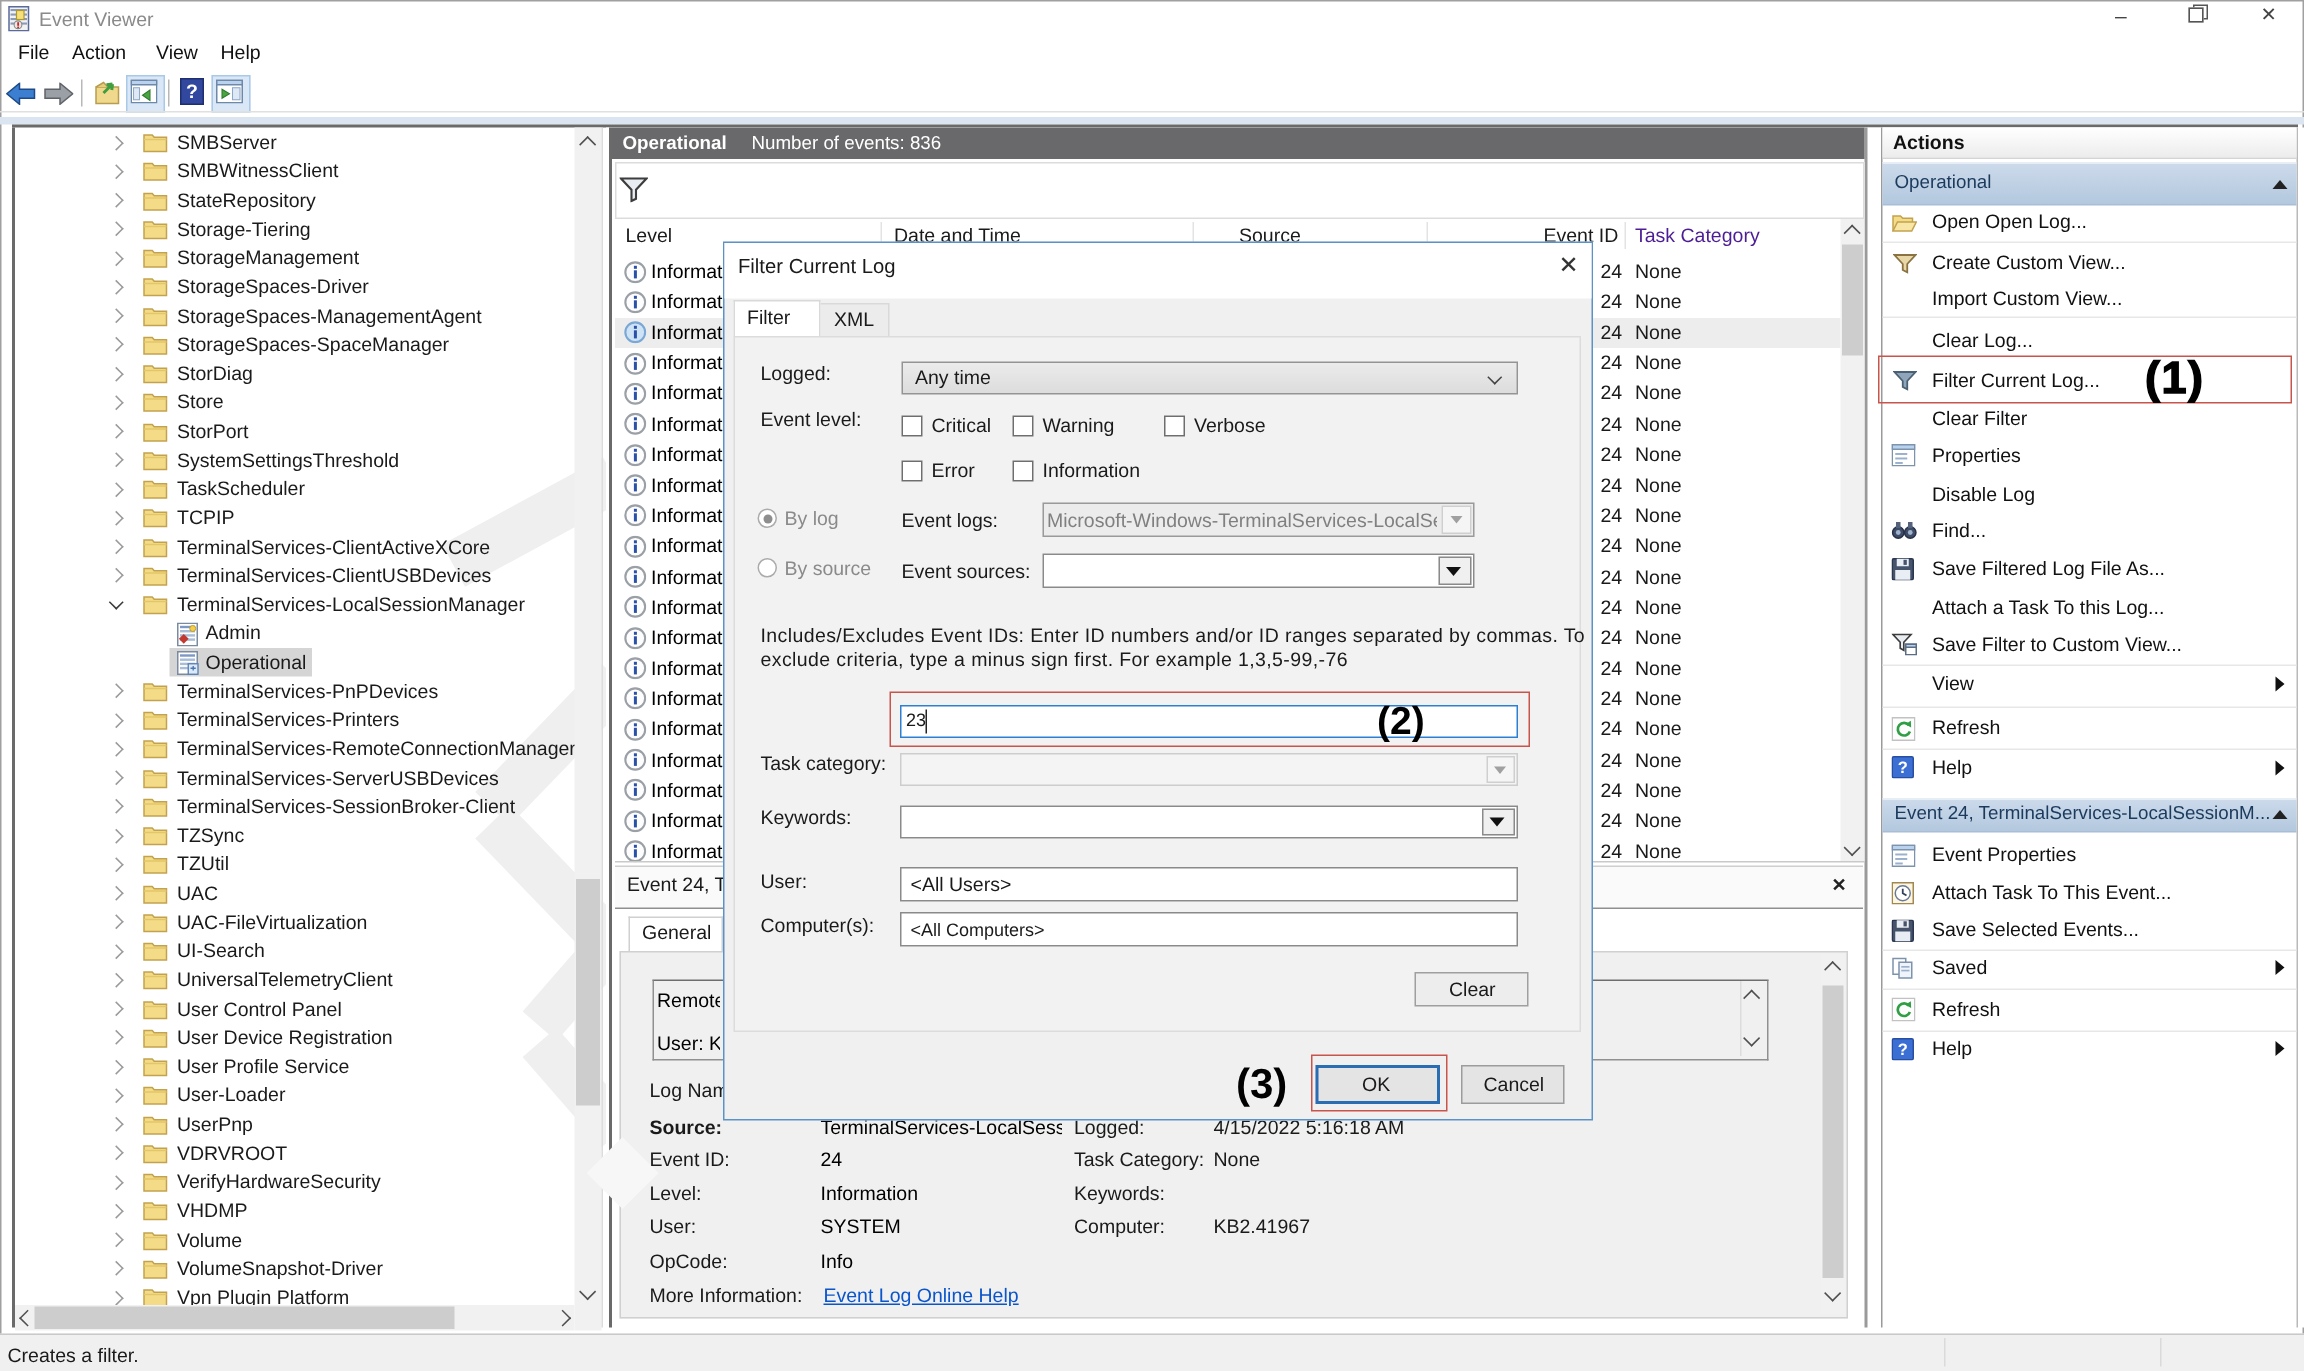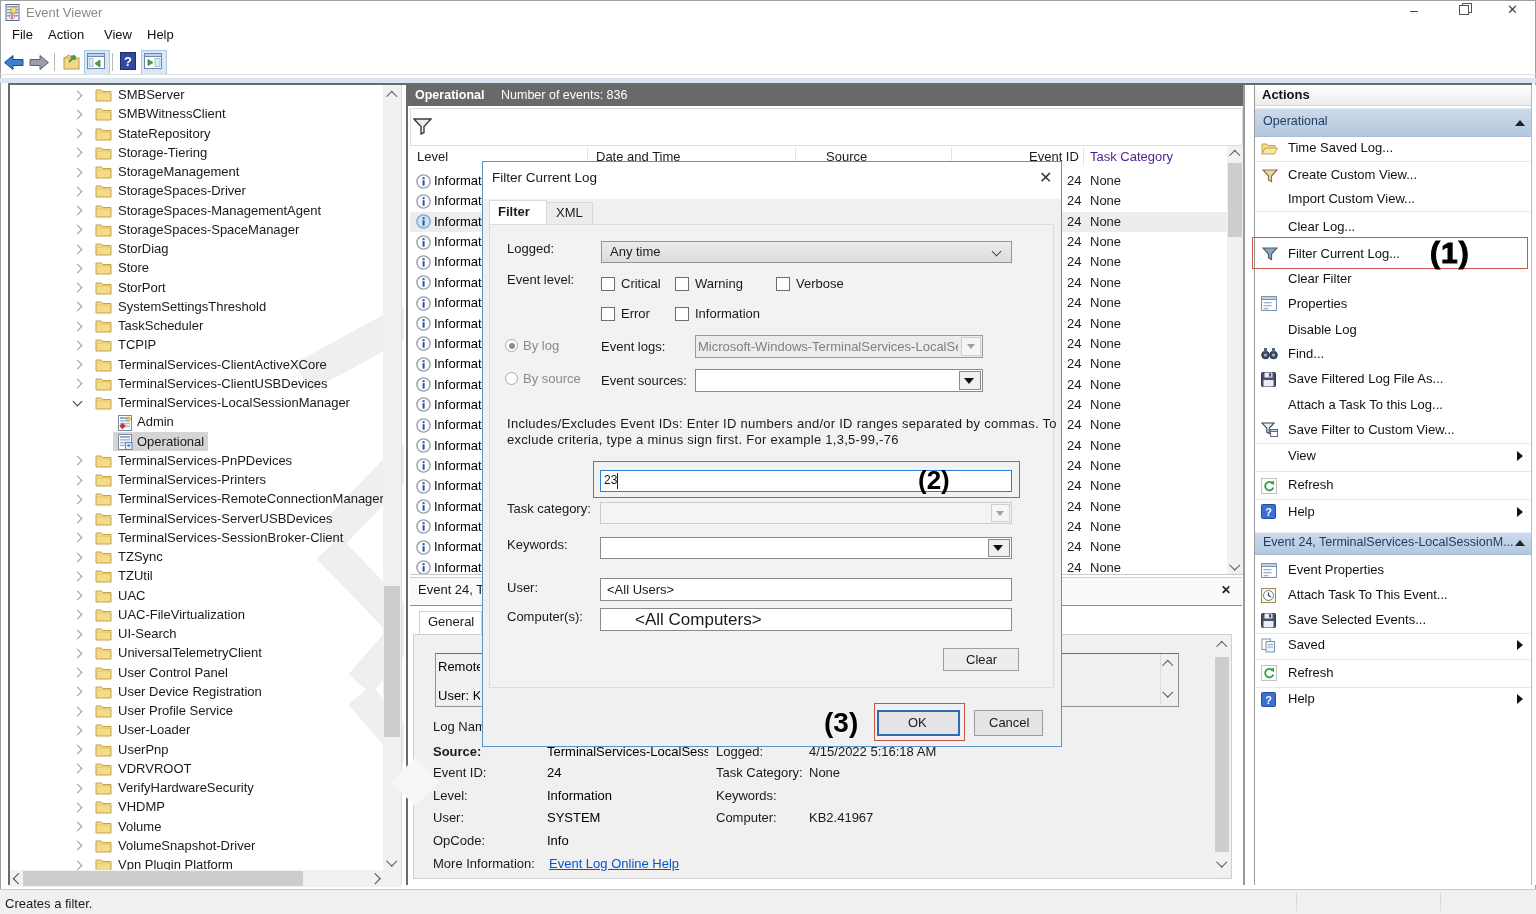--- a/index.html
+++ b/index.html
@@ -570,21 +570,21 @@
 <div class="abs" style="left:1531px;top:85px;width:1px;height:800px;background:#b9b9b9;"></div>
 <div class="abs" style="left:1255px;top:85px;width:276px;height:20px;background:linear-gradient(#ffffff,#ececec);border-bottom:1px solid #d4d4d4;"></div>
 <div class="t " style="left:1262px;top:87.0px;font-size:13px;color:#111;font-weight:700;line-height:16px;">Actions</div>
 <div class="abs" style="left:1255px;top:108px;width:276px;height:27px;background:linear-gradient(#ccdaeb,#b3c8de);border-top:1px solid #e8eef6;border-bottom:1px solid #a9bed5;"></div>
 <div class="t " style="left:1263px;top:113.8px;font-size:12.5px;color:#1b3a5c;font-weight:400;line-height:15.5px;width:250px;overflow:hidden;">Operational</div>
 <div class="tri" style="left:1515px;top:120px;border-left:5px solid transparent;border-right:5px solid transparent;border-bottom:6px solid #222;"></div>
 <svg class="abs" style="left:1261px;top:140.9px" width="17" height="15" viewBox="0 0 17 15">
       <path d="M1,13 L1,3 L6,3 L7.5,4.5 L14,4.5 L14,7" fill="#f3db88" stroke="#c3a24e" stroke-width="1"></path>
       <path d="M1,13 L4,7 L16.5,7 L13.5,13 Z" fill="#f7e6a6" stroke="#c3a24e" stroke-width="1"></path>
     </svg>
-<div class="t " style="left:1288px;top:140.4px;font-size:13px;color:#111;font-weight:400;line-height:16px;">Time Saved Log...</div>
+<div class="t " style="left:1288px;top:140.4px;font-size:13px;color:#111;font-weight:400;line-height:16px;">Open Open Log...</div>
 <svg class="abs" style="left:1262px;top:168.6px" width="16" height="14" viewBox="0 0 16 14">
       <polygon points="1,1 15,1 9.5,7 9.5,12.5 6.5,11 6.5,7" fill="#e8d8a8" stroke="#8a7340" stroke-width="1.2"></polygon>
     </svg>
 <div class="t " style="left:1288px;top:167.1px;font-size:13px;color:#111;font-weight:400;line-height:16px;">Create Custom View...</div>
 <div class="t " style="left:1288px;top:191.2px;font-size:13px;color:#111;font-weight:400;line-height:16px;">Import Custom View...</div>
 <div class="t " style="left:1288px;top:219.2px;font-size:13px;color:#111;font-weight:400;line-height:16px;">Clear Log...</div>
 <svg class="abs" style="left:1262px;top:247.4px" width="16" height="14" viewBox="0 0 16 14">
       <polygon points="1,1 15,1 9.5,7 9.5,12.5 6.5,11 6.5,7" fill="#8fa6ba" stroke="#4a6073" stroke-width="1.2"></polygon>
     </svg>
 <div class="t " style="left:1288px;top:245.9px;font-size:13px;color:#111;font-weight:400;line-height:16px;">Filter Current Log...</div>
@@ -688,21 +688,21 @@
 <div class="tri" style="left:1517px;top:694px;border-top:5px solid transparent;border-bottom:5px solid transparent;border-left:6px solid #111;"></div>
 <div class="abs" style="left:1255px;top:632.5px;width:276px;height:1px;background:#e7e7e7;"></div>
 <div class="abs" style="left:1255px;top:658.5px;width:276px;height:1px;background:#e7e7e7;"></div>
 <div class="abs" style="left:1255px;top:686.5px;width:276px;height:1px;background:#e7e7e7;"></div>
 <div class="abs" style="left:482px;top:161px;width:580px;height:586px;background:#f0f0f0;border:1px solid #5b92c8;box-sizing:border-box;"></div>
 <div class="abs" style="left:483px;top:162px;width:578px;height:37px;background:#fff;"></div>
 <div class="t " style="left:492px;top:169.8px;font-size:13.5px;color:#1a1a1a;font-weight:400;line-height:16.5px;">Filter Current Log</div>
 <div class="t " style="left:1039px;top:167.5px;font-size:16px;color:#333;font-weight:400;line-height:19px;">✕</div>
 <div class="abs" style="left:545px;top:202px;width:46px;height:22px;background:#ececec;border:1px solid #d9d9d9;"></div>
 <div class="abs" style="left:489px;top:200px;width:56px;height:24px;background:#fff;border:1px solid #d9d9d9;border-bottom:none;"></div>
-<div class="t " style="left:498px;top:204.0px;font-size:13px;color:#1a1a1a;font-weight:700;line-height:16px;">Filter</div>
+<div class="t " style="left:498px;top:204.0px;font-size:13px;color:#1a1a1a;font-weight:400;line-height:16px;">Filter</div>
 <div class="t " style="left:556px;top:205.0px;font-size:13px;color:#1a1a1a;font-weight:400;line-height:16px;">XML</div>
 <div class="abs" style="left:489px;top:224px;width:565px;height:464px;background:#f2f2f2;border:1px solid #dcdcdc;box-sizing:border-box;"></div>
 <div class="t " style="left:507px;top:241.0px;font-size:13px;color:#1a1a1a;font-weight:400;line-height:16px;">Logged:</div>
 <div class="abs" style="left:601px;top:241px;width:411px;height:22px;background:linear-gradient(#ebebeb,#dcdcdc);border:1px solid #949494;box-sizing:border-box;"></div>
 <div class="t " style="left:610px;top:244.0px;font-size:13px;color:#1a1a1a;font-weight:400;line-height:16px;">Any time</div>
 <div class="chev" style="left:993px;top:248px;transform:rotate(45deg);border-color:#444;"></div>
 <div class="t " style="left:507px;top:272.0px;font-size:13px;color:#1a1a1a;font-weight:400;line-height:16px;">Event level:</div>
 <div class="abs" style="left:601px;top:277px;width:14px;height:14px;background:#fff;border:1px solid #6e6e6e;box-sizing:border-box;"></div>
 <div class="t " style="left:621px;top:276.0px;font-size:13px;color:#1a1a1a;font-weight:400;line-height:16px;">Critical</div>
 <div class="abs" style="left:674.5px;top:277px;width:14px;height:14px;background:#fff;border:1px solid #6e6e6e;box-sizing:border-box;"></div>
@@ -740,21 +740,21 @@
 <div class="tri" style="left:996px;top:511px;border-left:4px solid transparent;border-right:4px solid transparent;border-top:5px solid #a0a0a0;"></div>
 <div class="t " style="left:507px;top:537.0px;font-size:13px;color:#1a1a1a;font-weight:400;line-height:16px;">Keywords:</div>
 <div class="abs" style="left:600px;top:537px;width:412px;height:22px;background:#fff;border:1px solid #8a8a8a;box-sizing:border-box;"></div>
 <div class="abs" style="left:988px;top:539px;width:22px;height:18px;background:#f0f0f0;border:1px solid #8a8a8a;box-sizing:border-box;"></div>
 <div class="tri" style="left:993px;top:545px;border-left:5px solid transparent;border-right:5px solid transparent;border-top:6px solid #111;"></div>
 <div class="t " style="left:507px;top:580.0px;font-size:13px;color:#1a1a1a;font-weight:400;line-height:16px;">User:</div>
 <div class="abs" style="left:600px;top:578px;width:412px;height:23px;background:#fff;border:1px solid #8a8a8a;box-sizing:border-box;"></div>
 <div class="t " style="left:607px;top:581.5px;font-size:13px;color:#1a1a1a;font-weight:400;line-height:16px;">&lt;All Users&gt;</div>
 <div class="t " style="left:507px;top:609.0px;font-size:13px;color:#1a1a1a;font-weight:400;line-height:16px;">Computer(s):</div>
 <div class="abs" style="left:600px;top:608px;width:412px;height:23px;background:#fff;border:1px solid #8a8a8a;box-sizing:border-box;"></div>
-<div class="t " style="left:607px;top:611.5px;font-size:17px;color:#1a1a1a;font-weight:400;line-height:16px;margin-left:28px;">&lt;All Computers&gt;</div>
+<div class="t " style="left:607px;top:611.5px;font-size:12px;color:#1a1a1a;font-weight:400;line-height:16px;">&lt;All Computers&gt;</div>
 <div class="abs" style="left:943px;top:648px;width:76px;height:23px;background:#ededed;border:1px solid #9f9f9f;box-sizing:border-box;"></div>
 <div class="t " style="left:966px;top:651.5px;font-size:13px;color:#1a1a1a;font-weight:400;line-height:16px;">Clear</div>
 <div class="abs" style="left:874px;top:703px;width:89px;height:36px;border:1.5px solid #c9544c;"></div>
 <div class="abs" style="left:877px;top:710px;width:83px;height:26px;background:#e4e4e4;border:2px solid #2a6db3;box-sizing:border-box;"></div>
 <div class="t " style="left:908px;top:714.5px;font-size:13px;color:#1a1a1a;font-weight:400;line-height:16px;">OK</div>
 <div class="abs" style="left:974px;top:710px;width:69px;height:26px;background:#e4e4e4;border:1px solid #9c9c9c;box-sizing:border-box;"></div>
 <div class="t " style="left:989px;top:714.5px;font-size:13px;color:#1a1a1a;font-weight:400;line-height:16px;">Cancel</div>
 <div class="t " style="left:824px;top:706.5px;font-size:28px;color:#000;font-weight:700;line-height:31px;">(3)</div>
 </div>
 </body></html>

